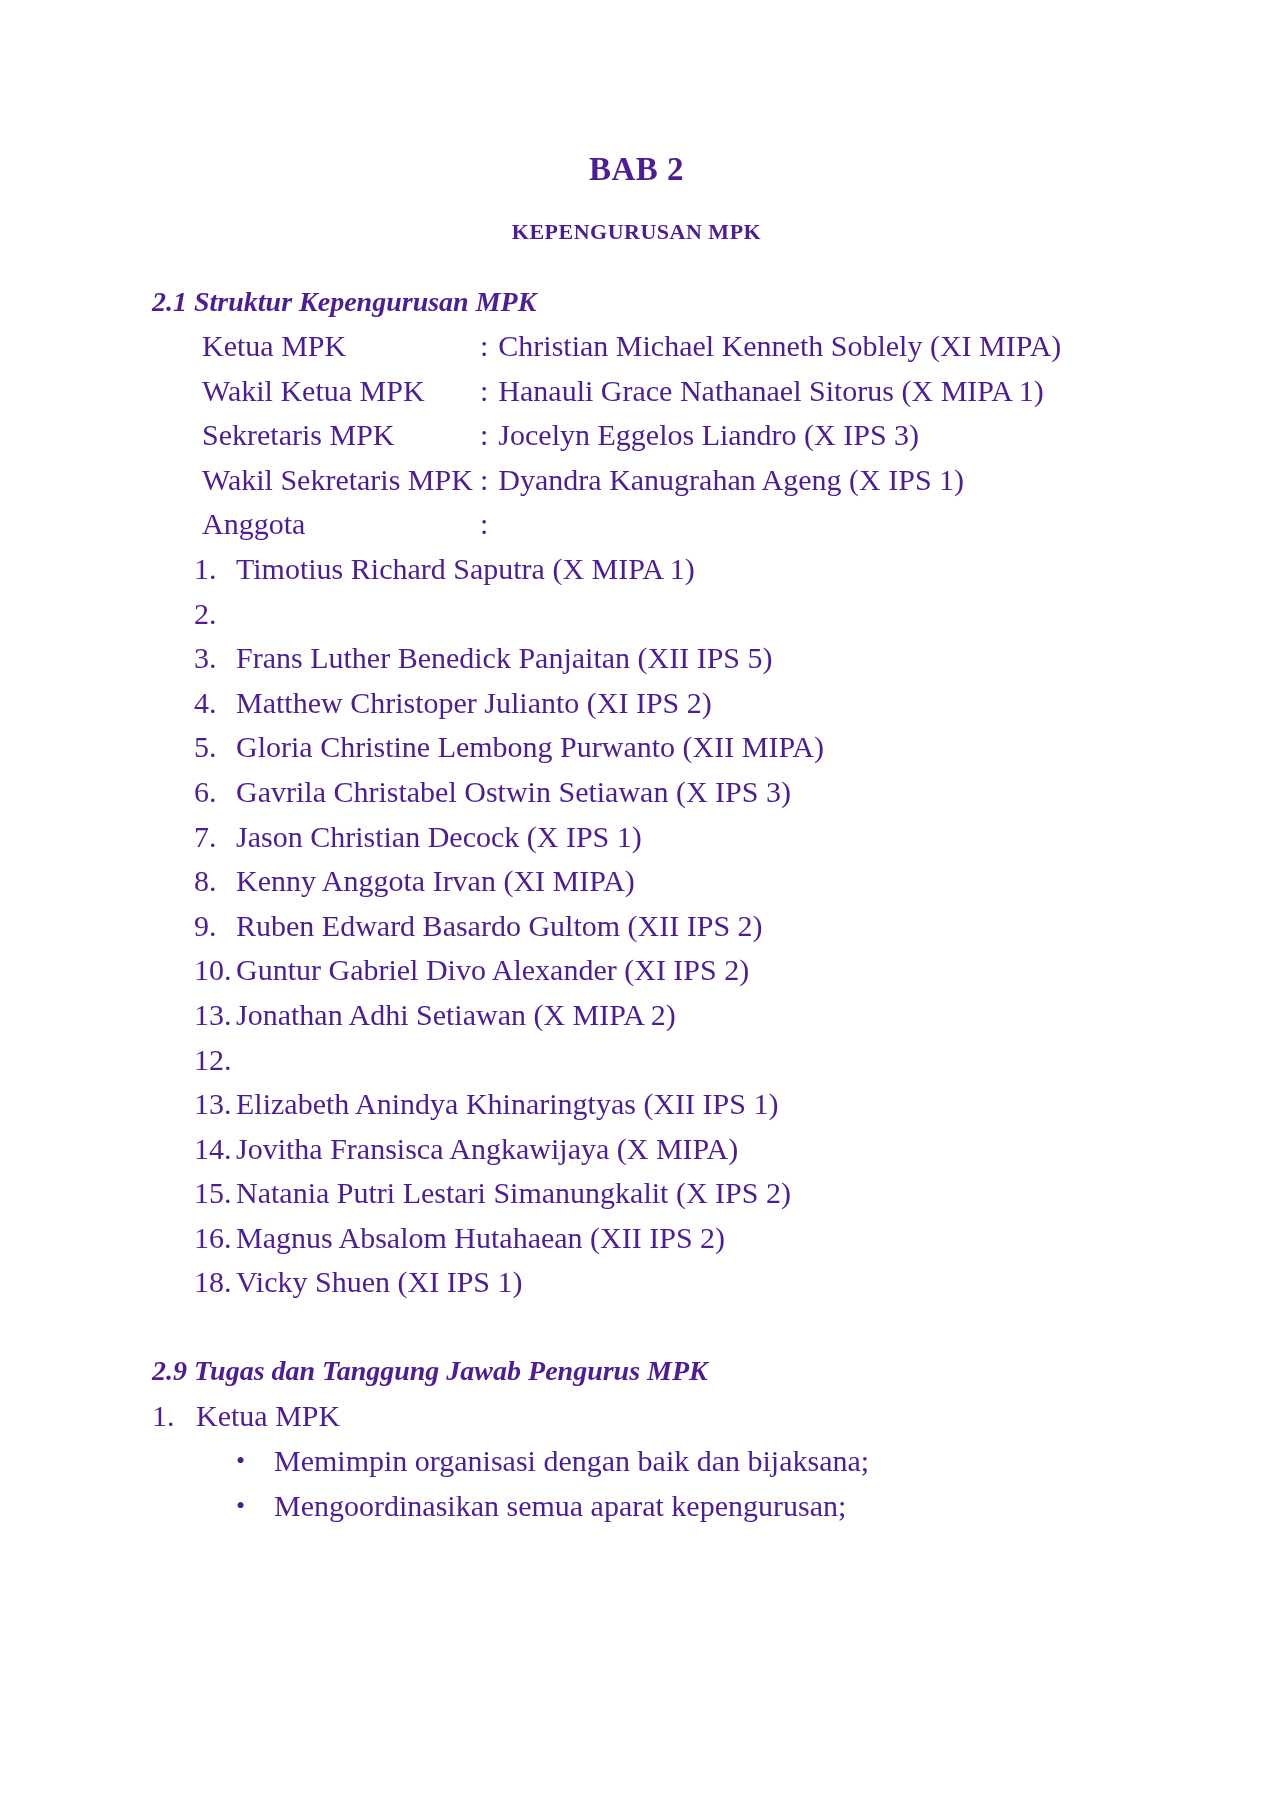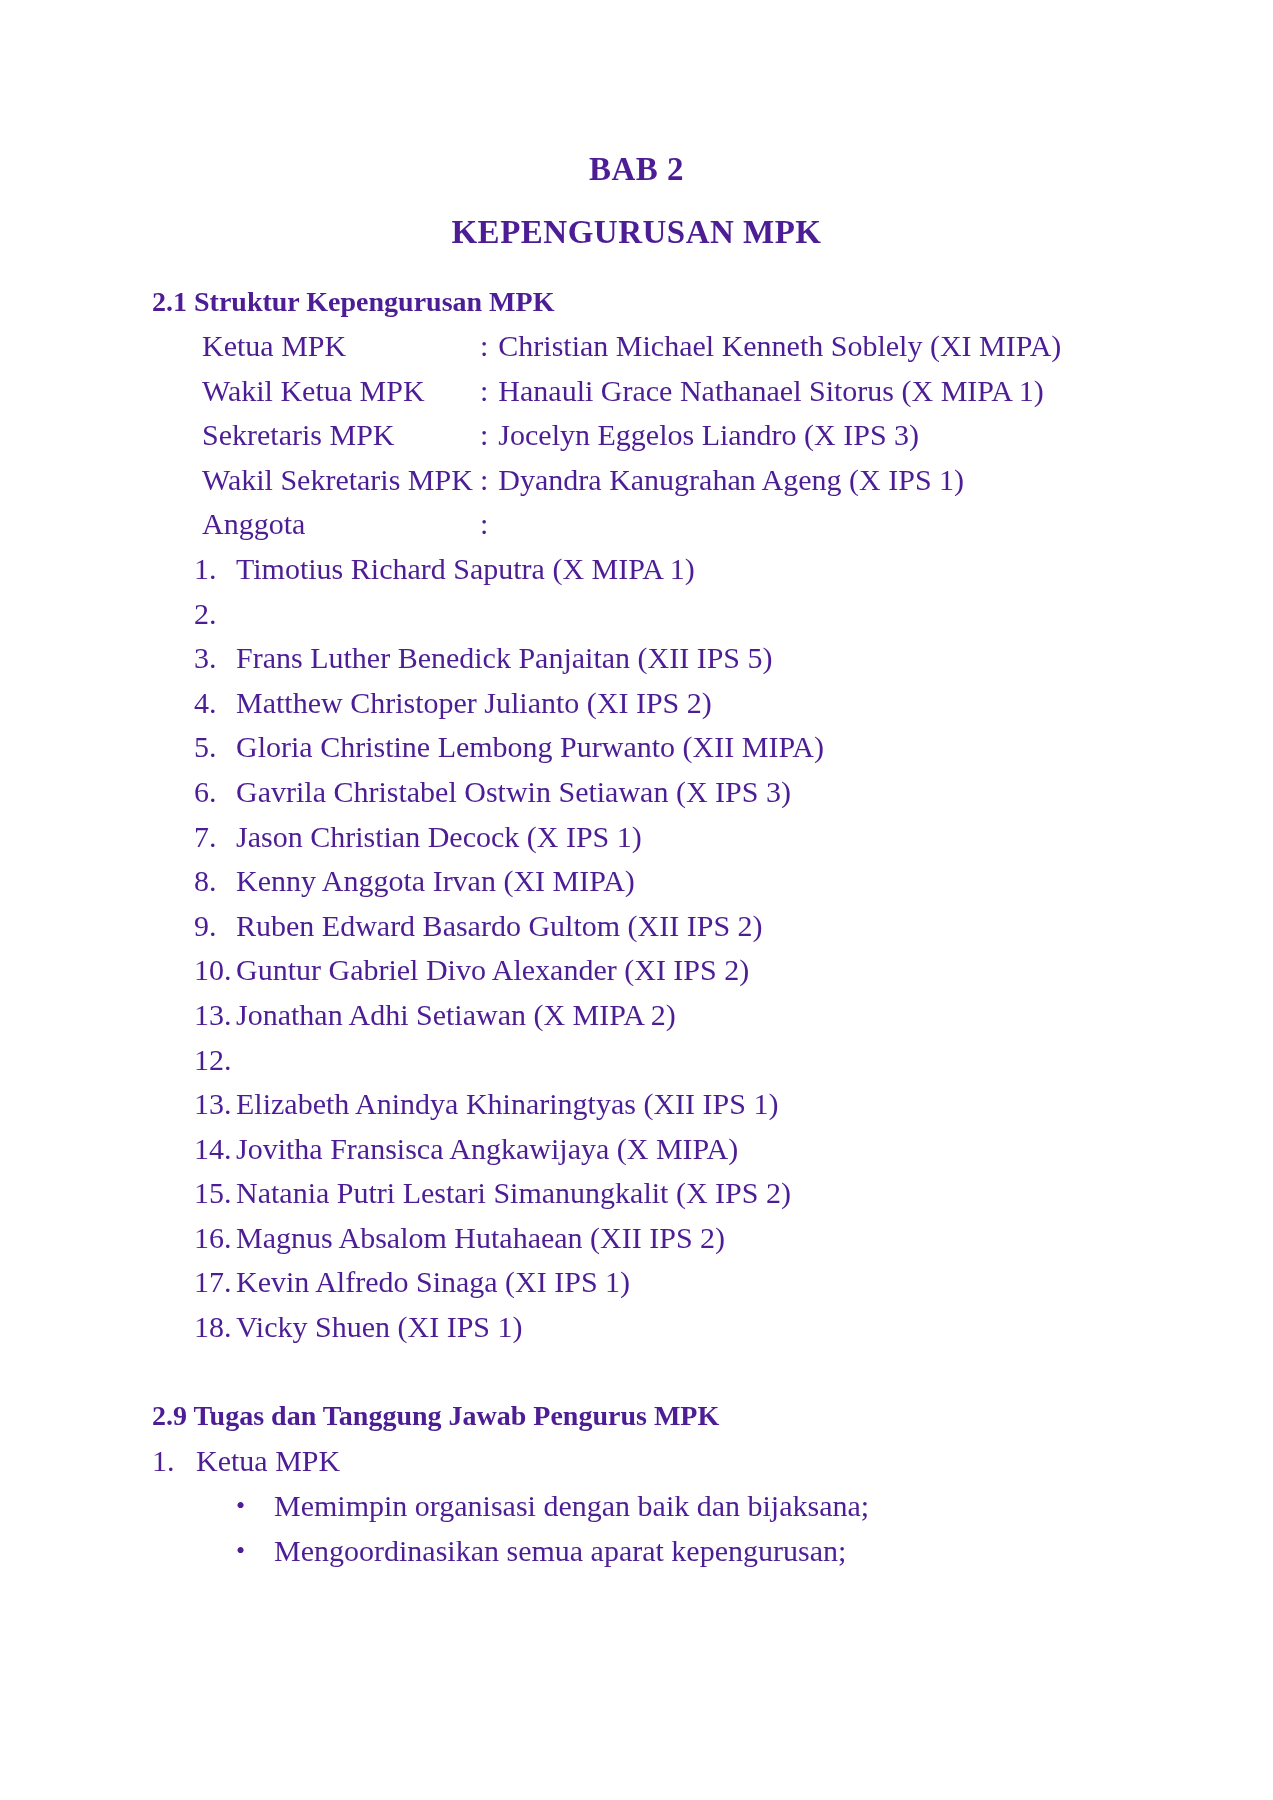--- a/index.html
+++ b/index.html
@@ -11,25 +11,25 @@
     color:#4c1d95;
     overflow:hidden;
     margin:0 auto;
   }
   .content{padding:144px 152px 0 152px;}
   .chapter-title{
     font-size:33px;font-weight:bold;text-align:center;line-height:50px;
     letter-spacing:0.5px;
   }
   .chapter-subtitle{
-    font-size:33px;font-weight:bold;text-align:center;line-height:50px;
+    font-size:22px;font-weight:bold;text-align:center;line-height:50px;
     margin-top:13px;letter-spacing:0.5px;
   }
   .sec-heading{
-    font-size:28px;font-weight:bold;line-height:45px;margin:22px 0 0 0;
+    font-size:28px;font-weight:bold;line-height:45px;margin:22px 0 0 0;font-style:italic;
   }
   .sec-heading.sec2{margin-top:43px;}
   .srow{display:flex;font-size:30px;line-height:44.6px;white-space:nowrap;}
   .slabel{margin-left:50px;width:278px;flex-shrink:0;}
   .scolon{flex-shrink:0;}
   .svalue{margin-left:10px;text-align:center;}
   .mrow{display:flex;font-size:30px;line-height:44.6px;white-space:nowrap;}
   .mnum{margin-left:42px;width:42px;flex-shrink:0;}
   .trow{display:flex;font-size:30px;line-height:45px;white-space:nowrap;}
   .tnum{width:44px;flex-shrink:0;}
@@ -132,24 +132,20 @@
         </div>
       <div class="mrow">
           <span class="mnum">15.</span>
           <span class="mname">Natania Putri Lestari Simanungkalit (X IPS 2)</span>
         </div>
       <div class="mrow">
           <span class="mnum">16.</span>
           <span class="mname">Magnus Absalom Hutahaean (XII IPS 2)</span>
         </div>
       <div class="mrow">
-          <span class="mnum">17.</span>
-          <span class="mname">Kevin Alfredo Sinaga (XI IPS 1)</span>
-        </div>
-      <div class="mrow">
           <span class="mnum">18.</span>
           <span class="mname">Vicky Shuen (XI IPS 1)</span>
         </div>
     </div>
 
     <h2 class="sec-heading sec2">2.9 Tugas dan Tanggung Jawab Pengurus MPK</h2>
 
     <div class="trow">
       <span class="tnum">1.</span>
         <span class="ttitle">Ketua MPK</span>

